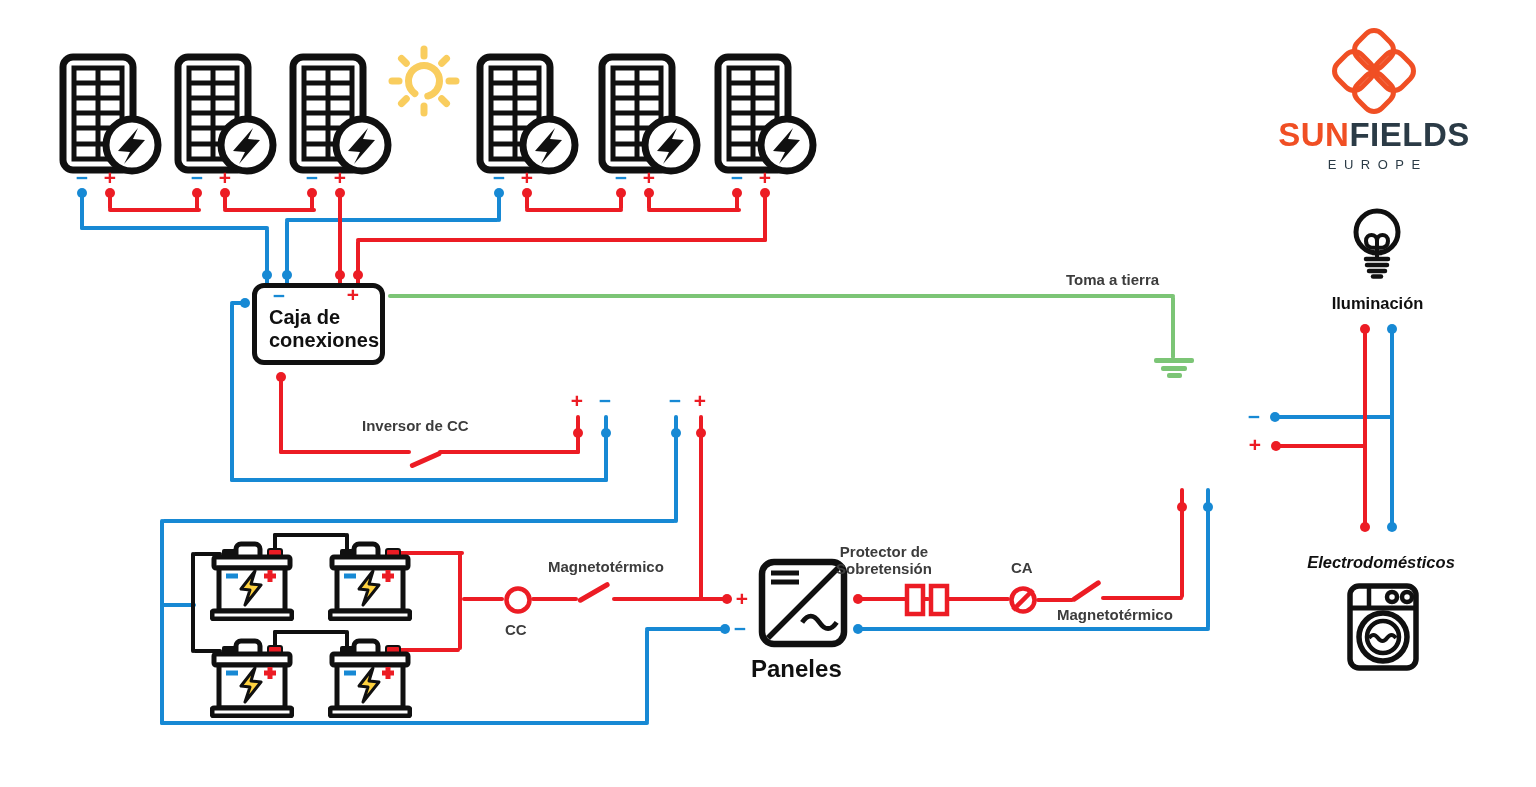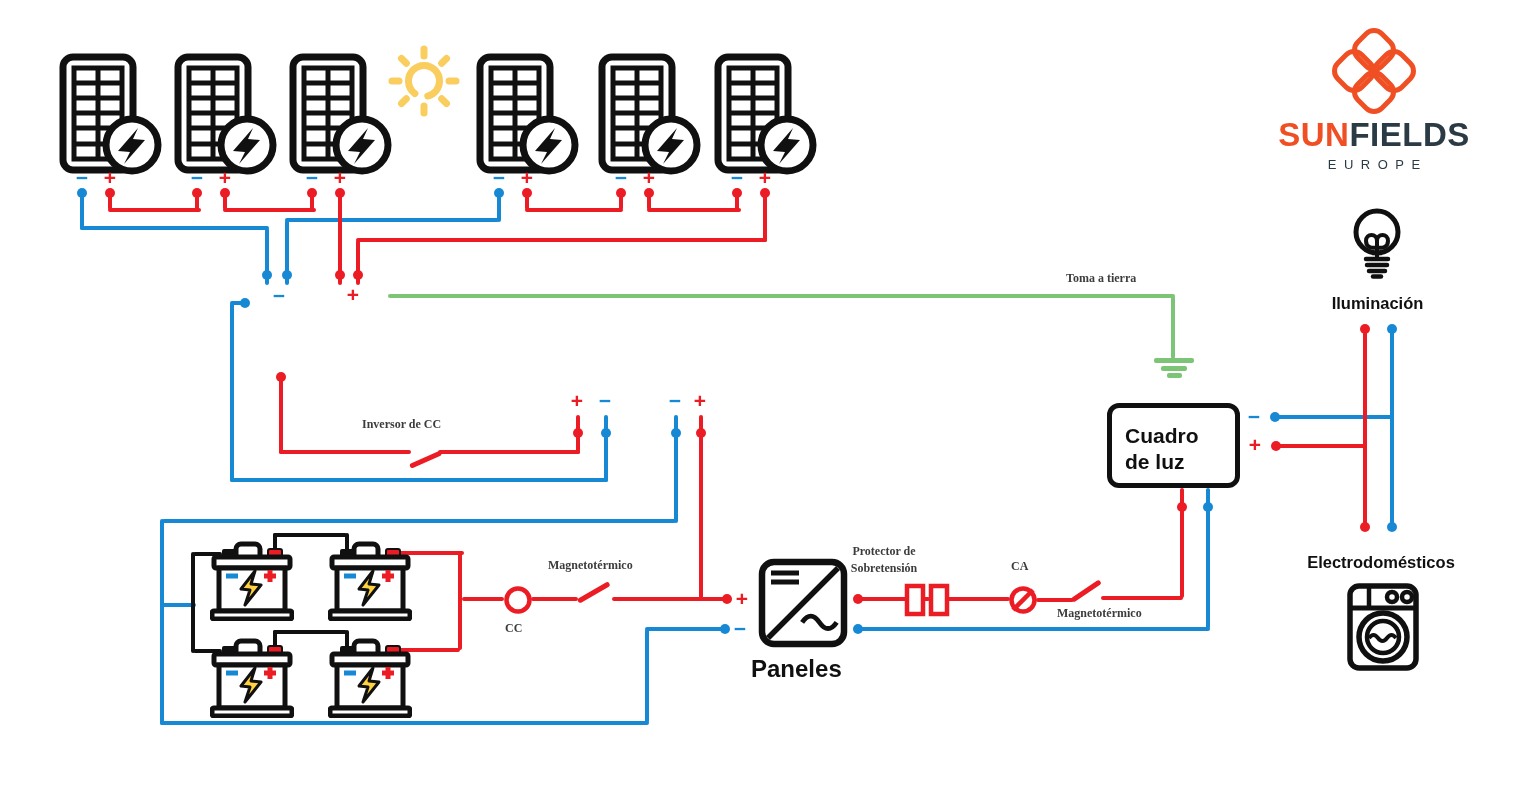--- a/index.html
+++ b/index.html
@@ -14,30 +14,30 @@
   .w.r{background:var(--red);} .w.b{background:var(--blue);}
   .w.g{background:var(--green);} .w.k{background:var(--ink);}
   .dot{position:absolute;width:10px;height:10px;border-radius:50%;transform:translate(-50%,-50%);}
   .dot.r{background:var(--red);} .dot.b{background:var(--blue);}
   .blade{position:absolute;height:4.5px;background:var(--red);transform-origin:0 50%;border-radius:3px;}
   .sign{position:absolute;transform:translate(-50%,-50%);font-weight:800;font-size:21px;line-height:1;}
   .sign.r{color:var(--red);} .sign.b{color:var(--blue);}
   .box{position:absolute;z-index:2;border:5px solid var(--ink);border-radius:12px;background:#fff;
        font-weight:800;color:var(--ink);box-sizing:border-box;}
   .box span{display:block;white-space:nowrap;}
-  .lbl{position:absolute;z-index:2;font-size:12px;font-weight:600;color:var(--label);white-space:nowrap;font-family:Liberation Serif, serif;}
+  .lbl{position:absolute;z-index:2;font-size:15px;font-weight:600;color:var(--label);white-space:nowrap;}
   .hlbl{position:absolute;z-index:2;font-weight:800;color:var(--ink);white-space:nowrap;line-height:27px;}
   .center{text-align:center;}
   #junction-box{left:252px;top:283px;width:133px;height:82px;padding:18px 0 0 12px;font-size:20px;line-height:23px;}
   #controller-box{left:557px;top:318px;width:171px;height:99px;padding:13px 0 0 12px;font-size:21px;line-height:26px;}
   #board-box{left:1107px;top:403px;width:133px;height:85px;padding:15px 0 0 13px;font-size:21px;line-height:26px;}
   #panels-title{left:828px;top:52px;font-size:24px;}
   #inverter-label{left:751px;top:655px;font-size:24px;}
   #lighting-label{left:1315px;top:290px;width:125px;font-size:16.5px;}
-  #appliances-label{left:1296px;top:549px;width:170px;font-size:16.5px;}
+  #appliances-label{left:1296px;top:549px;width:170px;font-size:16.5px;font-style:italic;}
   #brand-text{position:absolute;left:1278px;top:116px;width:192px;text-align:center;z-index:2;
               font-size:33px;font-weight:800;letter-spacing:.5px;}
   #brand-text .sun{color:var(--orange);}
   #brand-text .fields{color:var(--navy);font-weight:600;text-align:center;}
   #brand-region{position:absolute;left:1278px;top:157px;width:192px;text-align:center;z-index:2;
                 font-size:13px;font-weight:500;color:var(--navy);letter-spacing:7.5px;text-indent:7.5px;}
   #defs-svg{position:absolute;width:0;height:0;overflow:hidden;}
 </style>
 </head>
 <body>
@@ -279,23 +279,23 @@
   </svg>
   <svg class="icon" style="left:903px;top:582px" width="50" height="36" viewBox="0 0 50 36">
     <rect x="4" y="4" width="16" height="28" fill="#fff" stroke="#EC1C24" stroke-width="4.5"></rect>
     <rect x="28" y="4" width="16" height="28" fill="#fff" stroke="#EC1C24" stroke-width="4.5"></rect>
   </svg>
   <svg class="icon" style="left:1008px;top:585px" width="30" height="30" viewBox="0 0 30 30">
     <circle cx="15" cy="15" r="11.5" fill="#fff" stroke="#EC1C24" stroke-width="4.5"></circle>
     <line x1="5" y1="25" x2="25" y2="5" stroke="#EC1C24" stroke-width="4.5"></line>
   </svg>
 
-  <div class="box" id="board-box">
-    <span>Cuadro</span>
-    <span>de luz</span>
+  <div class="box" id="junction-box">
+    <span>Caja de</span>
+    <span>conexiones</span>
   </div>
 
   <div class="lbl" style="left:362px;top:417px">Inversor de CC</div>
   <div class="lbl" style="left:1066px;top:271px">Toma a tierra</div>
   <div class="lbl" style="left:548px;top:558px">Magnetotérmico</div>
   <div class="lbl" style="left:505px;top:621px">CC</div>
   <div class="lbl center" style="left:834px;top:543px;width:100px;line-height:17px">
     <span>Protector de</span><br>
     <span>Sobretensión</span>
   </div>

